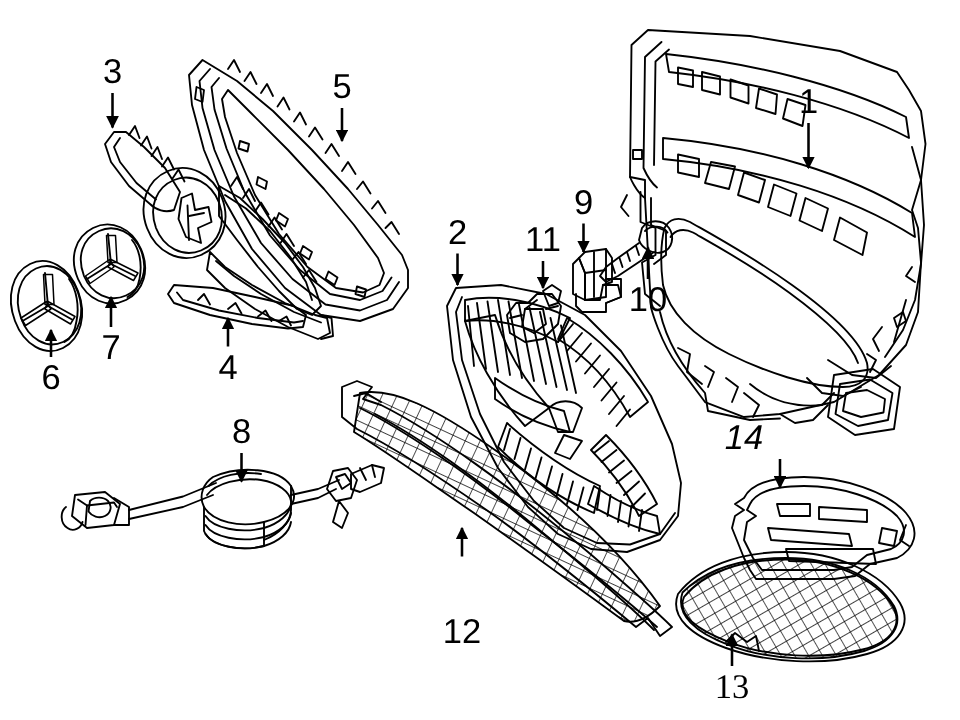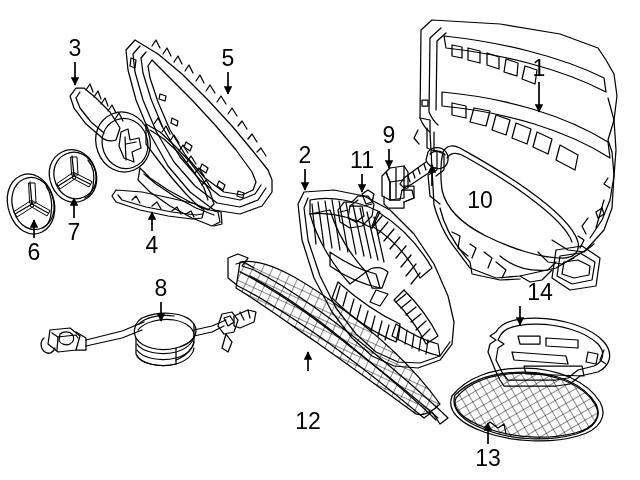--- a/index.html
+++ b/index.html
@@ -396,20 +396,20 @@
   <div id="callout-labels">
       <div class="callout-label" style="left: 539px; top: 68px;">1</div>
       <div class="callout-label" style="left: 305px; top: 155px;">2</div>
       <div class="callout-label" style="left: 75px; top: 48px;">3</div>
       <div class="callout-label" style="left: 152px; top: 245px;">4</div>
       <div class="callout-label" style="left: 228px; top: 58px;">5</div>
       <div class="callout-label" style="left: 34px; top: 252px;">6</div>
       <div class="callout-label" style="left: 74px; top: 232px;">7</div>
       <div class="callout-label" style="left: 161px; top: 288px;">8</div>
       <div class="callout-label" style="left: 389px; top: 135px;">9</div>
-      <div class="callout-label" style="left: 432px; top: 200px; margin-left: 48px;">10</div>
+      <div class="callout-label" style="left: 432px; top: 200px;">10</div>
       <div class="callout-label" style="left: 362px; top: 160px;">11</div>
       <div class="callout-label" style="left: 308px; top: 385px; margin-top: 36px;">12</div>
-      <div class="callout-label" style="left: 488px; top: 458px;">13</div>
-      <div class="callout-label" style="left: 540px; top: 292px;">14</div>
+      <div class="callout-label" style="left: 488px; top: 458px; font-family: Liberation Serif, serif;">13</div>
+      <div class="callout-label" style="left: 496px; top: 292px; font-style: italic;">14</div>
     </div>
 
 </div>
 
 </body></html>

